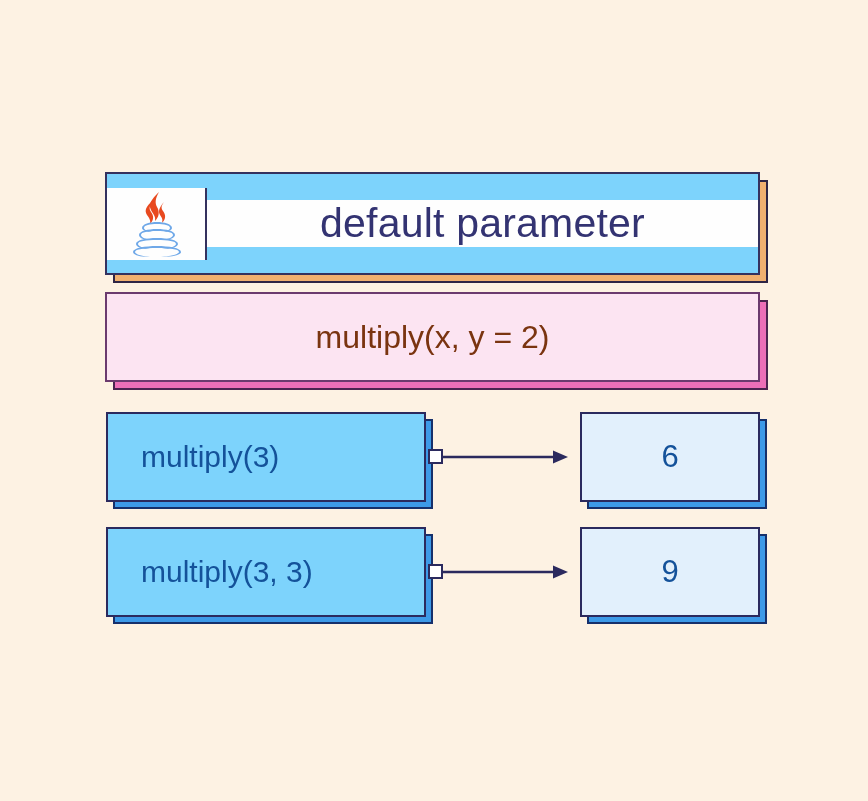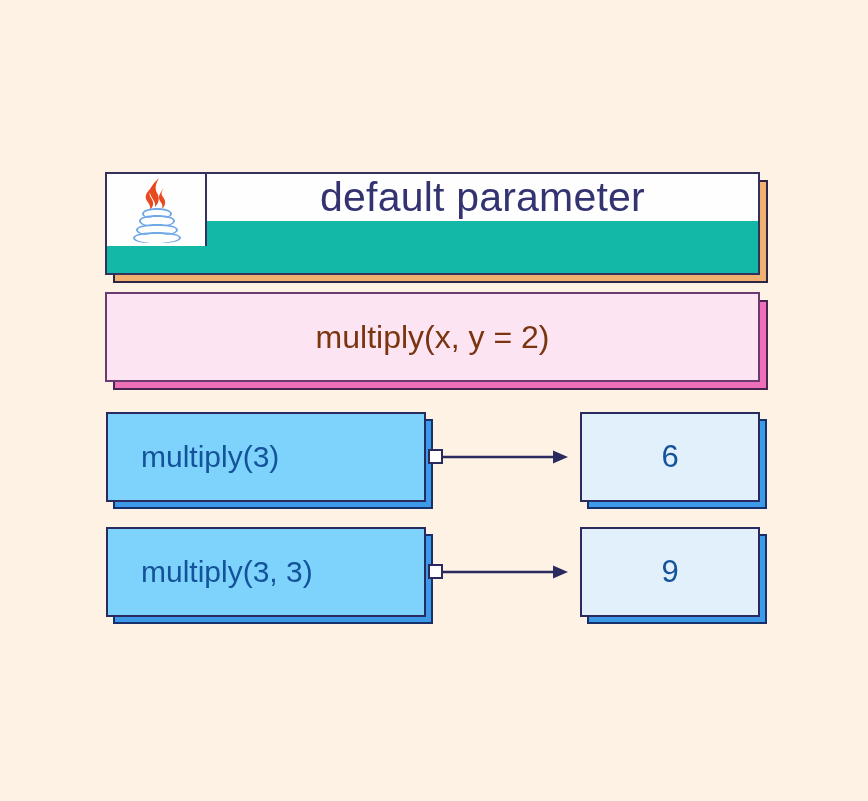--- a/index.html
+++ b/index.html
@@ -40,25 +40,25 @@
     background: #f0b070;
     border: 2.5px solid #2e2545;
     box-sizing: border-box;
   }
   .header-box {
     position: absolute;
     left: 0;
     top: 0;
     width: 655px;
     height: 103px;
-    background: #14b8a6;
+    background: #7dd3fc;
     border: 2.5px solid #34315e;
     box-sizing: border-box;
     display: flex;
-    align-items: flex-start;
+    align-items: center;
   }
   .header-logo-cell {
     width: 100px;
     border-right: 2.5px solid #34315e;
     box-sizing: border-box;
     display: flex;
     align-items: center;
     justify-content: center;
     background: #fefefe;
   }

